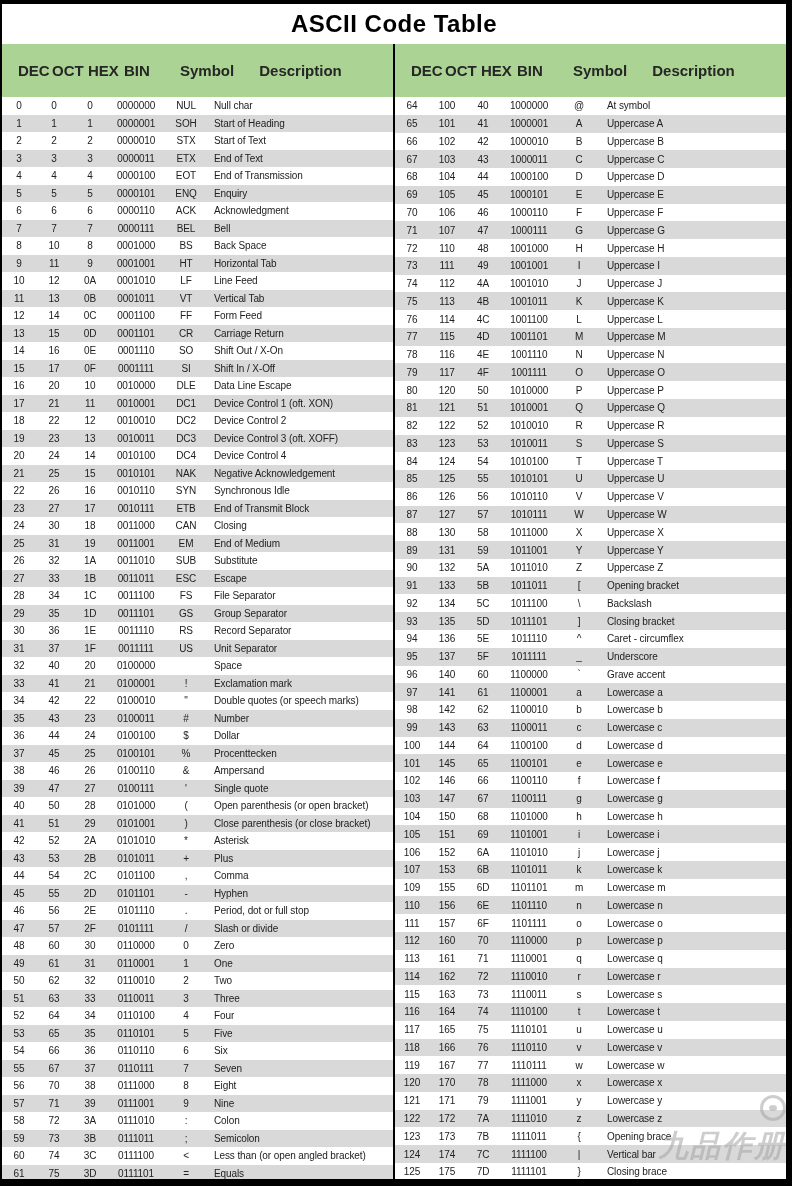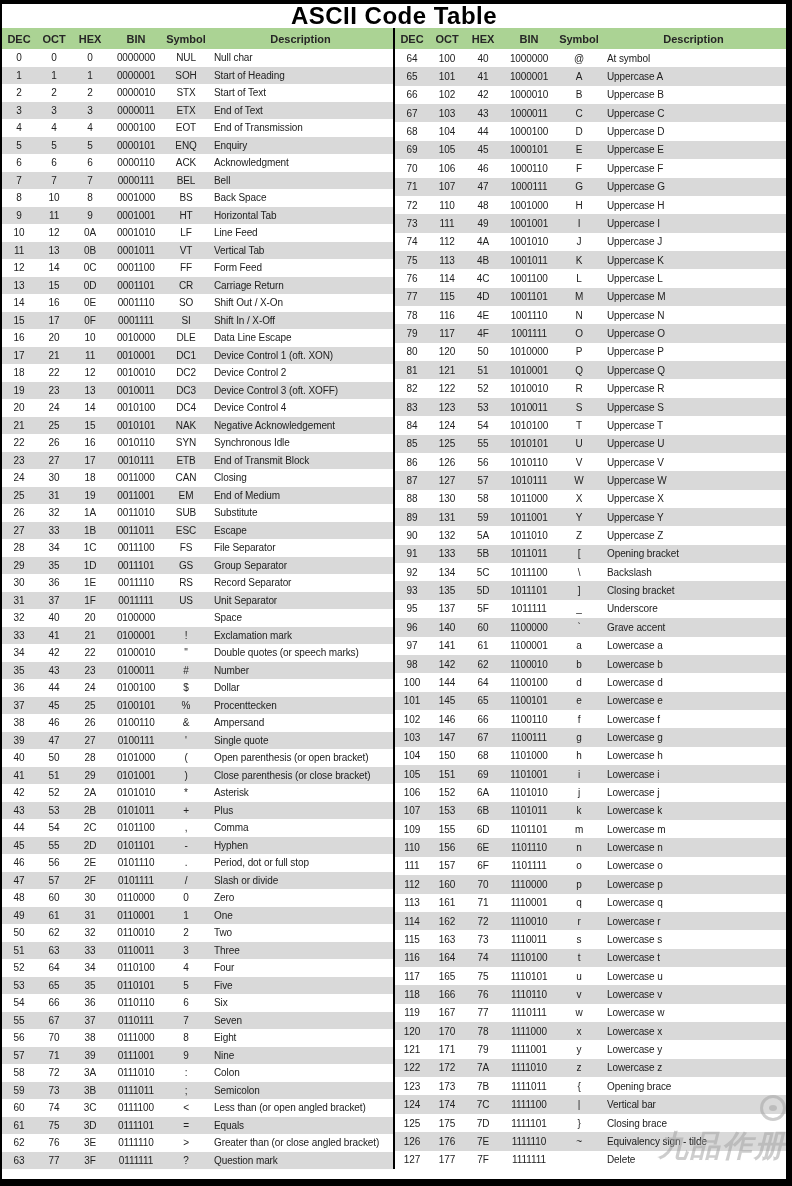--- a/index.html
+++ b/index.html
@@ -4,33 +4,33 @@
 <style>
   html,body { margin:0; padding:0; background:#fff; }
   body { width:792px; height:1186px; font-family:"Liberation Sans", sans-serif; }
   .page {
     box-sizing:border-box; width:792px; height:1186px; position:relative;
     background:#fff; overflow:hidden;
     border-style:solid; border-color:var(--frame,#000);
     border-width:4px 6px 7px 2px;
   }
   .title-bar {
-    height:24px; display:flex; align-items:center; justify-content:center;
+    height:40px; display:flex; align-items:center; justify-content:center;
   }
   .title-text {
     font-size:24px; font-weight:bold; color:#000; letter-spacing:0.5px;
   }
   .tables { display:flex; }
   .divider { width:2px; background:var(--frame,#000); }
   table { border-collapse:collapse; table-layout:fixed; width:391px; }
   col.c0 { width:34px; } col.c1 { width:36px; } col.c2 { width:36px; }
   col.c3 { width:56px; } col.c4 { width:44px; } col.c5 { width:185px; }
   th {
-    background:var(--header-bg,#abd394); height:21px; padding:0;
-    font-size:11px; font-weight:bold; color:#262626; text-align:center;
+    background:var(--header-bg,#abd394); height:21px; padding:16px;
+    font-size:15px; font-weight:bold; color:#262626; text-align:center;
   }
   td {
     height:17.5px; padding:0; font-size:10px; color:#212121;
     text-align:center; white-space:nowrap; overflow:hidden;
     letter-spacing:-0.1px;
   }
   td.c5 { text-align:left; padding-left:6px; }
   tbody tr:nth-child(even) td { background:var(--band-bg,#d9d9d9); }
   .watermark {
     position:absolute; right:0px; bottom:12px; display:flex;
@@ -853,20 +853,28 @@
           </tr>
           <tr>
             <td class="c0">93</td>
             <td class="c1">135</td>
             <td class="c2">5D</td>
             <td class="c3">1011101</td>
             <td class="c4">]</td>
             <td class="c5">Closing bracket</td>
           </tr>
           <tr>
+            <td class="c0">94</td>
+            <td class="c1">136</td>
+            <td class="c2">5E</td>
+            <td class="c3">1011110</td>
+            <td class="c4">^</td>
+            <td class="c5">Caret - circumflex</td>
+          </tr>
+          <tr>
             <td class="c0">95</td>
             <td class="c1">137</td>
             <td class="c2">5F</td>
             <td class="c3">1011111</td>
             <td class="c4">_</td>
             <td class="c5">Underscore</td>
           </tr>
           <tr>
             <td class="c0">96</td>
             <td class="c1">140</td>
@@ -883,20 +891,28 @@
             <td class="c4">a</td>
             <td class="c5">Lowercase a</td>
           </tr>
           <tr>
             <td class="c0">98</td>
             <td class="c1">142</td>
             <td class="c2">62</td>
             <td class="c3">1100010</td>
             <td class="c4">b</td>
             <td class="c5">Lowercase b</td>
+          </tr>
+          <tr>
+            <td class="c0">99</td>
+            <td class="c1">143</td>
+            <td class="c2">63</td>
+            <td class="c3">1100011</td>
+            <td class="c4">c</td>
+            <td class="c5">Lowercase c</td>
           </tr>
           <tr>
             <td class="c0">100</td>
             <td class="c1">144</td>
             <td class="c2">64</td>
             <td class="c3">1100100</td>
             <td class="c4">d</td>
             <td class="c5">Lowercase d</td>
           </tr>
           <tr>

